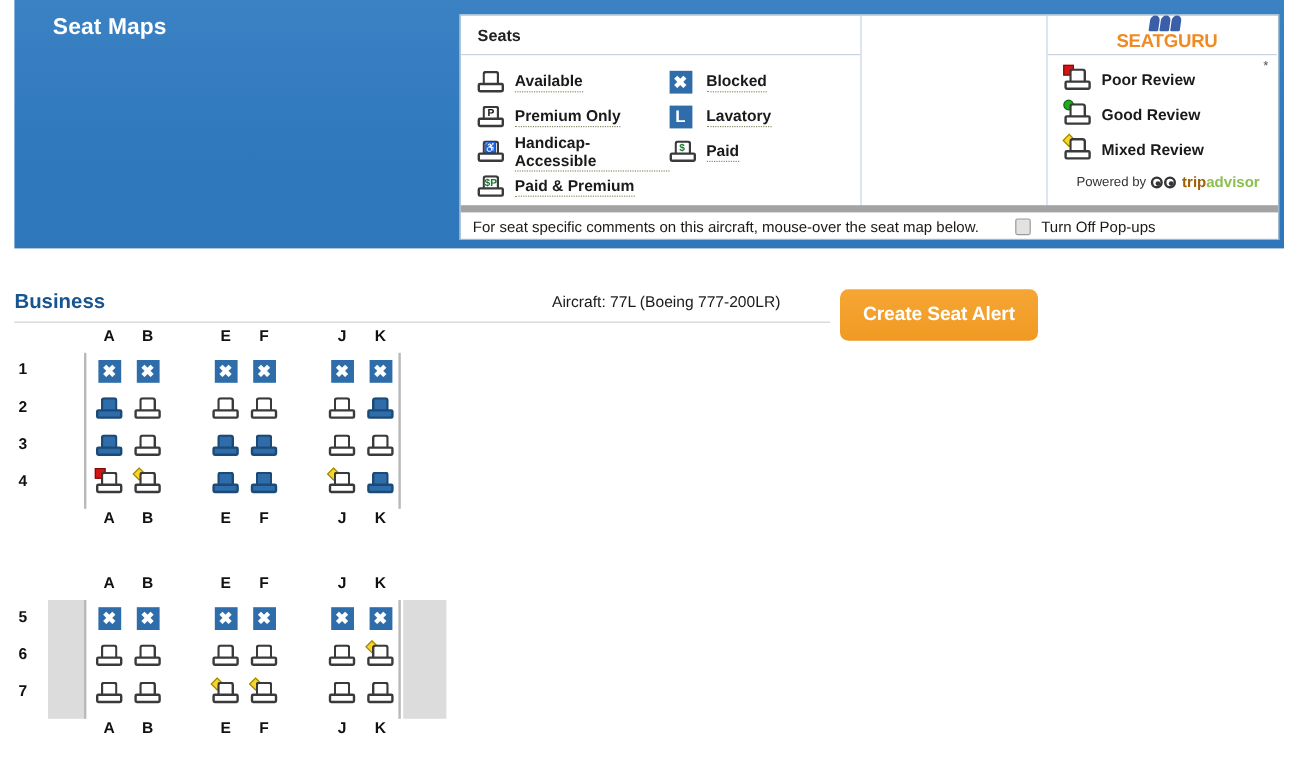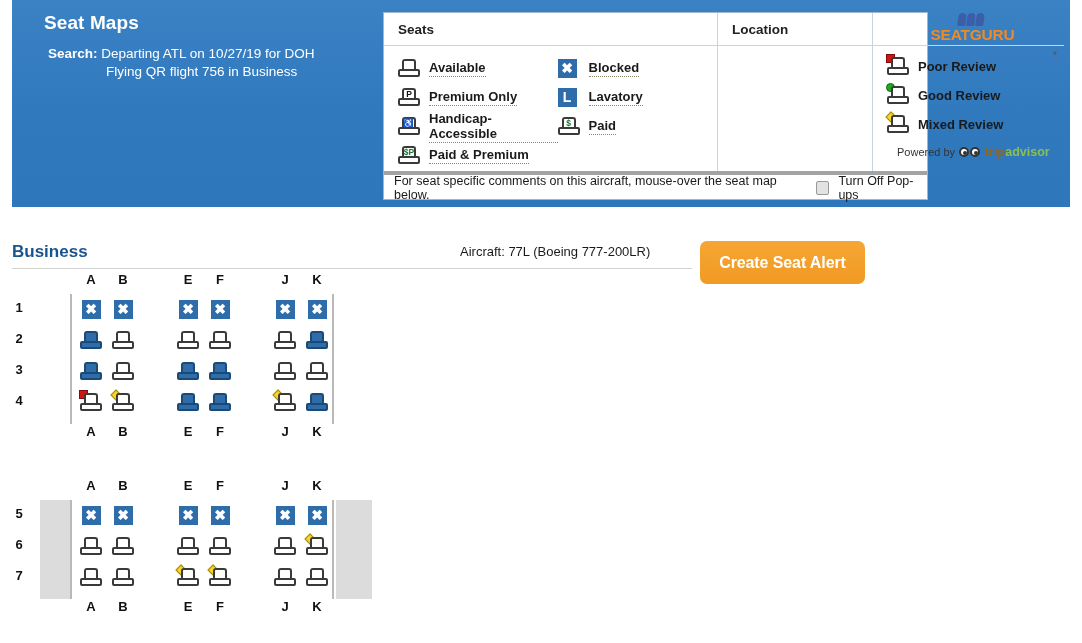--- a/index.html
+++ b/index.html
@@ -33,21 +33,21 @@
     font-size: 13.5px;
     line-height: 18px;
   }
   #search-block .lbl { font-weight: bold; }
   #search-line2 { padding-left: 58px; }
 
   
   #legend-panel {
     position: absolute;
     left: 383px; top: 12px;
-    width: 545px; height: 188px;
+    width: 683px; height: 188px;
     background: #ffffff;
     border: 1px solid #9fb8cf;
   }
   .legend-col {
     position: absolute;
     top: 0;
     height: 158px;
   }
   #col-seats   { left: 0px;   width: 333px; }
   #col-loc     { left: 333px; width: 155px; border-left: 1px solid #c8d4df; }
@@ -185,21 +185,21 @@
     border-radius: 50%; background: #333333;
   }
   #ta-text { font-size: 12.5px; font-weight: bold; }
   #ta-text .a { color: #a16207; }
   #ta-text .b { color: #8bbf4e; }
 
   
   #legend-note {
     position: absolute;
     left: 0; top: 158px; right: 0; height: 29px;
-    border-top: 4px solid #a3a3a3;
+    border-top: 6px solid #a3a3a3;
     display: flex; align-items: center;
     padding-left: 10px;
     font-size: 12.5px; color: #1a1a1a;
   }
   #popup-box {
     width: 13px; height: 14px;
     background: #e2e2e2;
     border: 1px solid #9a9a9a;
     border-radius: 2px;
     margin-left: 30px; margin-right: 9px;
@@ -266,25 +266,20 @@
   .wing-band {
     position: absolute;
     background: #dcdcdc;
   }
 </style>
 </head>
 <body>
 
 <div id="top-band">
   <div id="seat-maps-title">Seat Maps</div>
-  <div id="search-block">
-    <div><span class="lbl">Search:</span>
-      <span>Departing ATL on 10/27/19 for DOH</span></div>
-    <div id="search-line2">Flying QR flight 756 in Business</div>
-  </div>
 </div>
 
 <div id="legend-panel">
 
   <div class="legend-col" id="col-seats">
     <div class="legend-head">Seats</div>
     <div class="legend-body">
       <div id="seats-grid">
         <div class="sub">
 
@@ -340,21 +335,20 @@
             </span>
             <span class="lab">Paid</span>
           </div>
 
         </div>
       </div>
     </div>
   </div>
 
   <div class="legend-col" id="col-loc">
-    <div class="legend-head">Location</div>
   </div>
 
   <div class="legend-col" id="col-guru">
     <div id="guru-logo">
       <span class="mini-seats">
           <i></i>
           <i></i>
           <i></i>
         </span>
       <span class="wordmark">SEATGURU</span>

